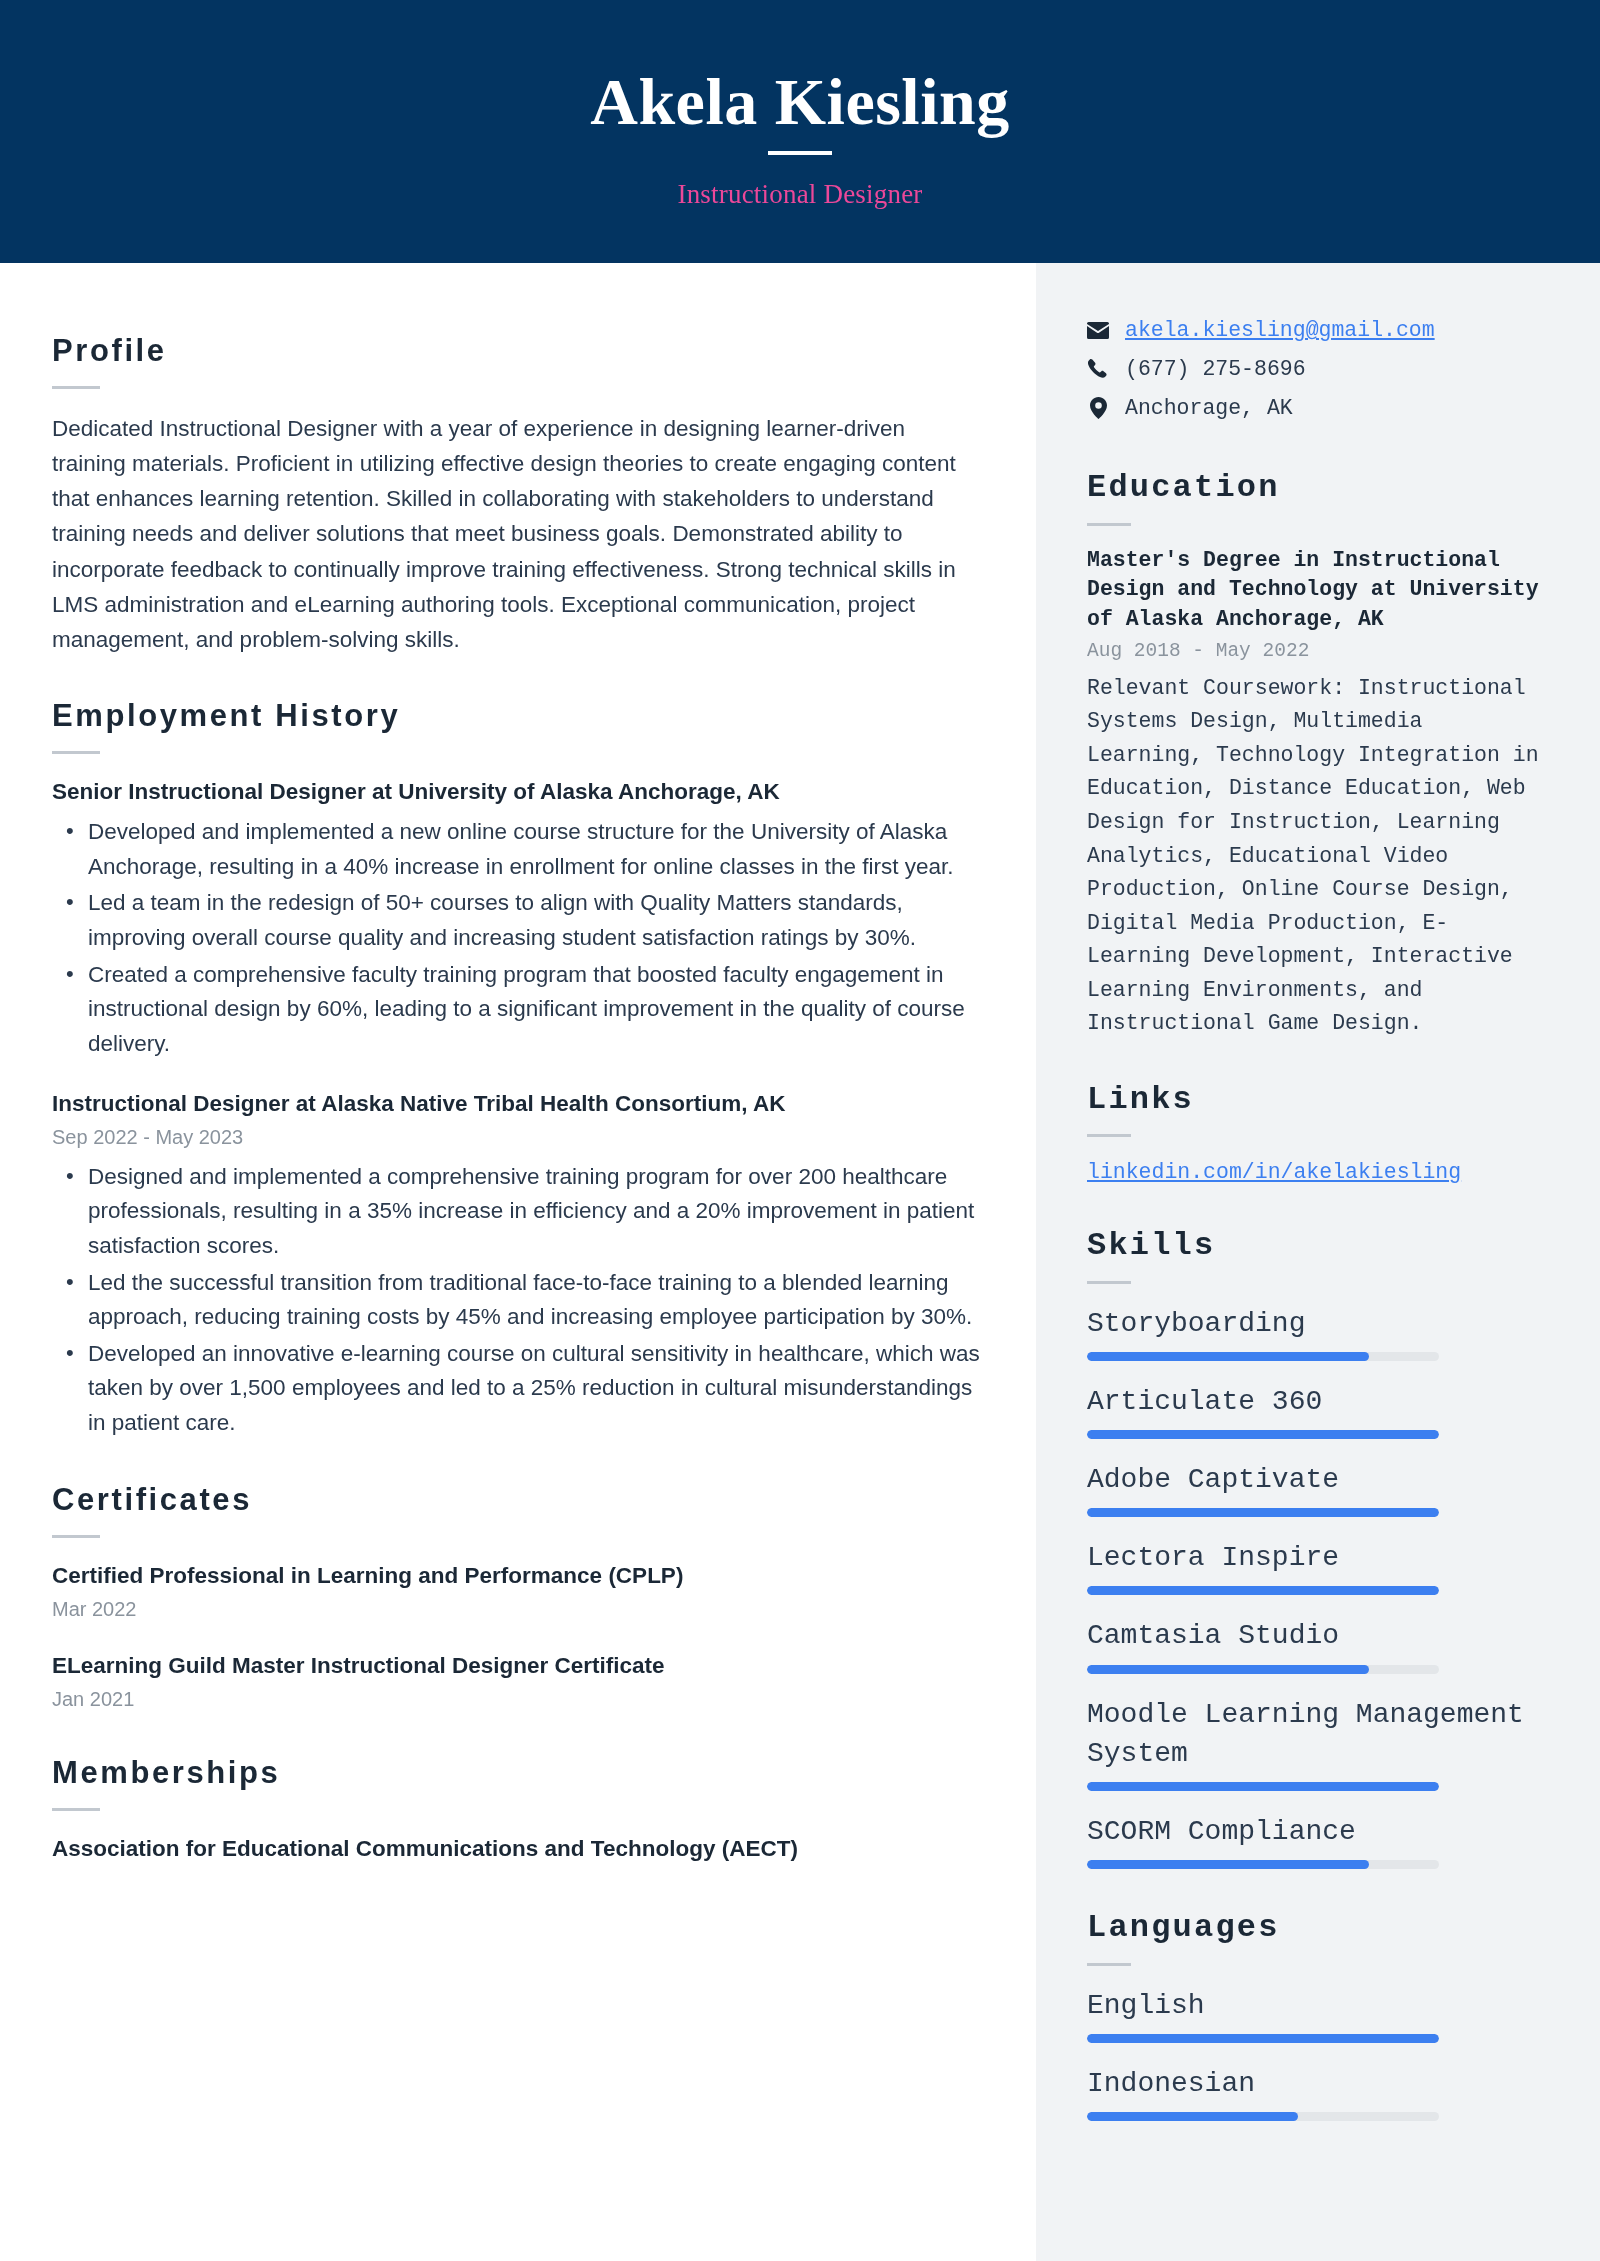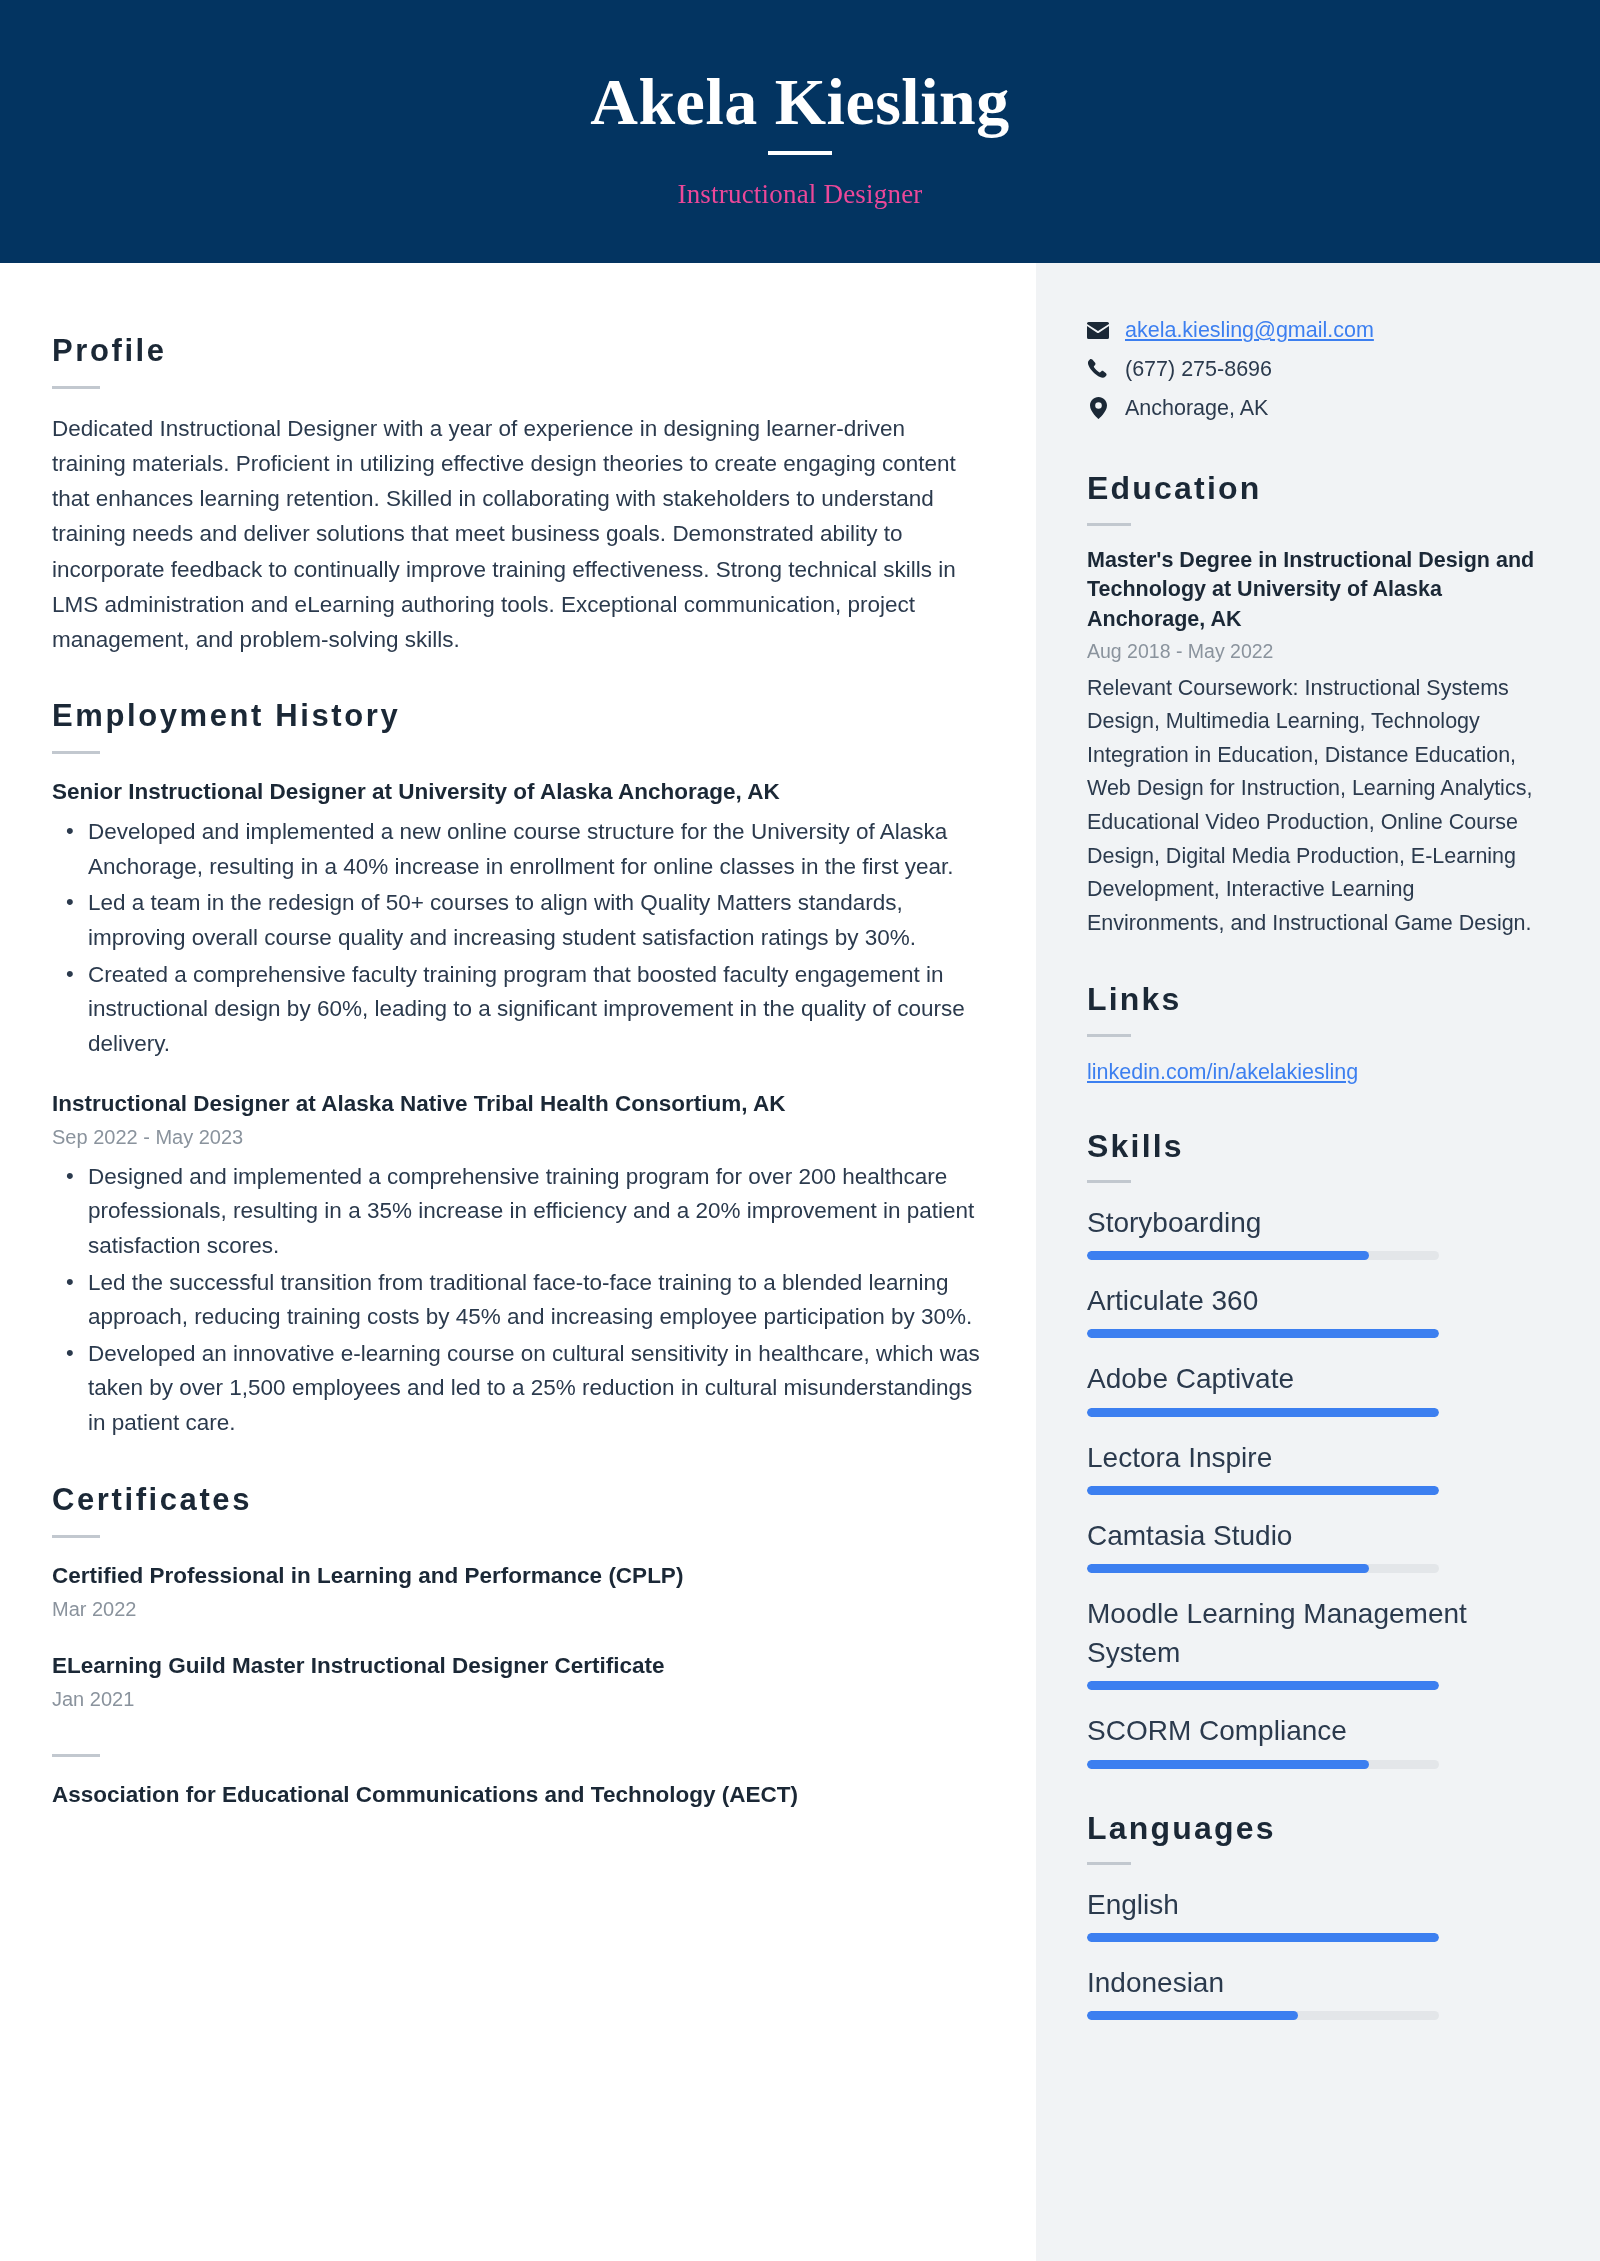--- a/index.html
+++ b/index.html
@@ -60,20 +60,21 @@
   }
   .col-main {
     width: 1036px;
     background: #ffffff;
     padding: 69px 54px 60px 52px;
   }
   .col-side {
     width: 564px;
     background: #f1f3f5;
     padding: 52px 60px 60px 51px;
+    font-family: Liberation Mono, monospace;
   }
 
   
   .section { margin-bottom: 40px; }
   .section-title {
     font-size: 31px;
     font-weight: 700;
     color: #1b2836;
     letter-spacing: 2.6px;
     line-height: 1.2;
@@ -271,20 +272,21 @@
           <div class="entry-date">Mar 2022</div>
         </div>
 
         <div class="entry">
           <div class="entry-title">ELearning Guild Master Instructional Designer Certificate</div>
           <div class="entry-date">Jan 2021</div>
         </div>
       </div>
 
       <div class="section">
+        <div class="section-title">Memberships</div>
         <div class="title-rule"></div>
         <div class="entry">
           <div class="entry-title">Association for Educational Communications and Technology (AECT)</div>
         </div>
       </div>
 
     </div>
 
     <div class="col-side">
 

